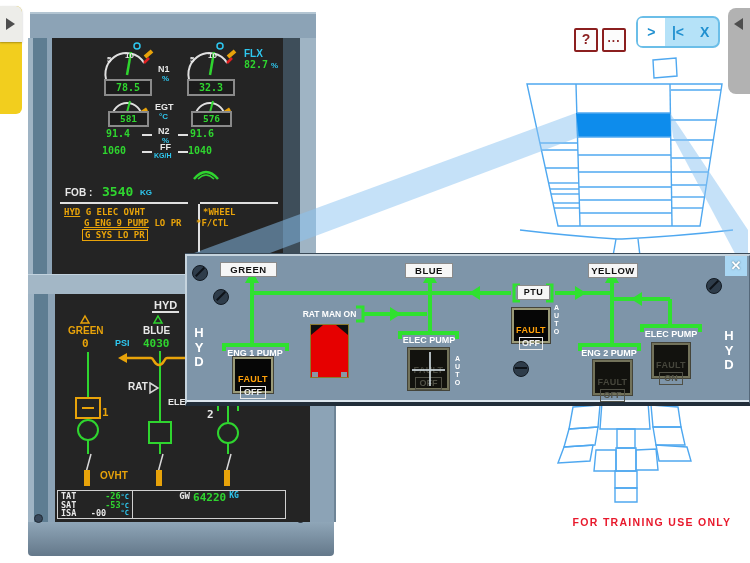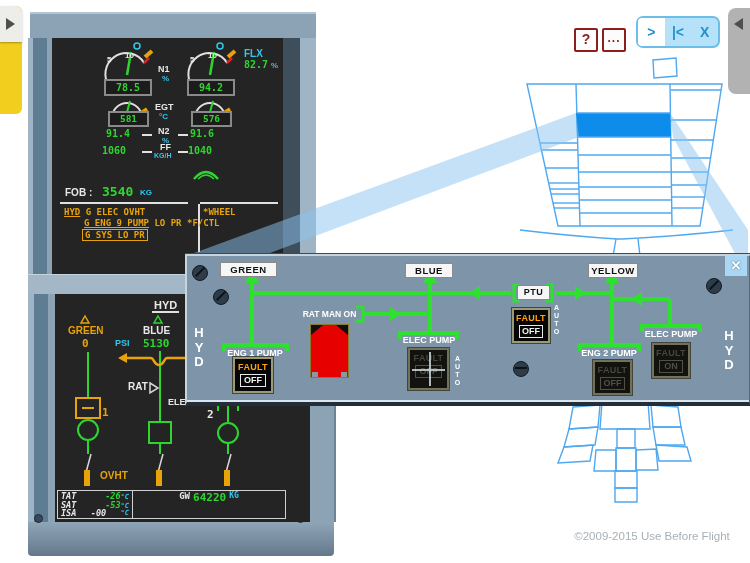--- a/index.html
+++ b/index.html
@@ -14,35 +14,35 @@
   .screen{background:#242424;}
   .screw-dot{width:7px;height:7px;border-radius:50%;background:#39485a;border:1px solid #202a34;}
   
   .vbox{border:2px solid #8a8a8a;background:#1c1c1c;text-align:center;font-weight:bold;}
   .dash{background:#e0e0e0;height:2px;}
   .memo{font-family:"DejaVu Sans Mono",monospace;font-weight:bold;font-size:9px;color:#e8a30a;white-space:pre;}
   .u{text-decoration:underline;}
   .membox{border:1px solid #e8a30a;padding:0 2px;display:inline-block;}
   
   .stat{border:1px solid #d0d0d0;display:flex;font-family:"DejaVu Sans Mono",monospace;}
-  .stat .c1{width:68px;border-right:1px solid #d0d0d0;padding:2px 3px;font-style:italic;}
+  .stat .c1{width:68px;border-right:1px solid #d0d0d0;padding:2px 3px;}
   .stat .c2{width:82px;border-right:1px solid #d0d0d0;display:flex;align-items:center;justify-content:center;gap:3px;}
   .stat .c3{flex:1;display:flex;align-items:flex-start;justify-content:center;gap:3px;}
   .srow{display:flex;justify-content:space-between;font-size:8.5px;line-height:7.5px;font-weight:bold;}
   
   #hydpanel{left:185px;top:254px;width:562px;height:146px;background:#7e95a9;
     border-top:2px solid #c6d4de;border-left:2px solid #c6d4de;border-right:2px solid #55687a;
     border-bottom:4px solid #222e3a;box-shadow:0 -1px 0 #3a4a58, inset 0 -2px 0 #dce6ee;}
   .sysbox{background:#f6f6f6;border:1px solid #8a8a8a;color:#111;font-weight:bold;font-size:9.5px;
     text-align:center;letter-spacing:.5px;line-height:13px;height:13px;}
   .plabel{color:#fff;font-weight:bold;font-size:9px;text-align:center;white-space:nowrap;}
   .vstack{color:#fff;font-weight:bold;font-size:13px;line-height:14.5px;width:14px;word-break:break-all;text-align:center;}
   .vstack-sm{color:#fff;font-weight:bold;font-size:7px;line-height:8px;width:9px;word-break:break-all;text-align:center;}
   .pbtn{background:#060606;border:2px solid #9a9a78;box-shadow:0 0 0 1px #44443a;}
-  .pbtn .t{font-weight:bold;font-size:9px;text-align:center;margin-top:3px;letter-spacing:.3px;}
+  .pbtn .t{font-weight:bold;font-size:9px;text-align:center;margin-top:15px;letter-spacing:.3px;}
   .pbtn .b{font-weight:bold;font-size:9px;text-align:center;margin:2px 5px 0 5px;border:1.5px solid;line-height:11px;}
   .lit .t{color:#ffa10a;} .lit .b{color:#f2f2f2;border-color:#e8e8e8;}
   .dim{border-color:#72725a;background:#12120e;}
   .dim .t{color:#46463c;} .dim .b{color:#505046;border-color:#505046;}
   .screw{width:14px;height:14px;border-radius:50%;background:#2e3c4a;border:1.5px solid #131b23;position:absolute;}
   .screw::after{content:"";position:absolute;left:1px;right:1px;top:5px;height:2px;background:#0d1218;transform:rotate(-45deg);}
   .screw.flat::after{transform:none;}
   
   #ratguard{background:#e60000;border:1px solid #8a7a30;}
   #ratguard::before,#ratguard::after{content:"";position:absolute;top:0;width:0;height:0;border-top:10px solid #101010;}
@@ -113,21 +113,21 @@
 
       <path d="M142,141 Q154,127 166,141" stroke="#2fd52f" stroke-width="2.5" fill="none"></path>
       <path d="M146,141 Q154,133 162,141" stroke="#2fd52f" stroke-width="1.5" fill="none"></path>
     </svg>
     <div class="abs cyn" style="left:192px;top:10px;font-size:10px;font-weight:bold;">FLX</div>
     <div class="abs" style="left:192px;top:21px;font-size:10px;font-weight:bold;">
       <span class="grn mono">82.7</span>
       <span class="cyn" style="font-size:8px;">%</span>
     </div>
     <div class="abs vbox mono grn" style="left:52px;top:41px;width:44px;height:13px;font-size:10px;line-height:13px;">78.5</div>
-    <div class="abs vbox mono grn" style="left:135px;top:41px;width:44px;height:13px;font-size:10px;line-height:13px;">94.2</div>
+    <div class="abs vbox mono grn" style="left:135px;top:41px;width:44px;height:13px;font-size:10px;line-height:13px;">32.3</div>
     <div class="abs wht" style="left:106px;top:26px;font-size:9px;font-weight:bold;">N1</div>
     <div class="abs cyn" style="left:110px;top:36px;font-size:8px;font-weight:bold;">%</div>
     <div class="abs vbox mono grn" style="left:56px;top:73px;width:37px;height:12px;font-size:9.5px;line-height:12px;">581</div>
     <div class="abs vbox mono grn" style="left:139px;top:73px;width:37px;height:12px;font-size:9.5px;line-height:12px;">576</div>
     <div class="abs wht" style="left:103px;top:64px;font-size:9px;font-weight:bold;">EGT</div>
     <div class="abs cyn" style="left:107px;top:74px;font-size:8px;font-weight:bold;">°C</div>
     <div class="abs mono grn" style="left:54px;top:90px;font-size:10px;font-weight:bold;">91.4</div>
     <div class="abs mono grn" style="left:138px;top:90px;font-size:10px;font-weight:bold;">91.6</div>
     <div class="abs wht" style="left:106px;top:88px;font-size:9px;font-weight:bold;">N2</div>
     <div class="abs cyn" style="left:110px;top:98px;font-size:8px;font-weight:bold;">%</div>
@@ -142,21 +142,21 @@
     <div class="abs wht" style="left:13px;top:149px;font-size:10px;font-weight:bold;">FOB :</div>
     <div class="abs mono grn" style="left:50px;top:146px;font-size:13px;font-weight:bold;">3540</div>
     <div class="abs cyn" style="left:88px;top:150px;font-size:8px;font-weight:bold;">KG</div>
     <div class="abs" style="left:8px;top:164px;width:128px;height:2px;background:#e0e0e0;"></div>
     <div class="abs" style="left:148px;top:164px;width:78px;height:2px;background:#e0e0e0;"></div>
     <div class="abs" style="left:146px;top:166px;width:2px;height:48px;background:#e0e0e0;"></div>
     <div class="abs memo" style="left:12px;top:169px;"><span class="u">HYD</span><span> G ELEC OVHT</span></div>
     <div class="abs memo" style="left:32px;top:180px;"><span class="u">G ENG 9 PUMP</span><span> LO PR</span></div>
     <div class="abs memo" style="left:30px;top:191px;"><span class="membox">G SYS LO PR</span></div>
     <div class="abs memo" style="left:151px;top:169px;">*WHEEL</div>
-    <div class="abs memo" style="left:135px;top:180px;">*F/CTL</div>
+    <div class="abs memo" style="left:144px;top:180px;">*F/CTL</div>
   </div>
 
   <div class="abs" style="left:28px;top:274px;width:306px;height:20px;background:#a3b7c6;border-top:1px solid #c2d2de;border-bottom:2px solid #7e94a6;"></div>
   <div class="abs bez-light" style="left:28px;top:294px;width:6px;height:228px;"></div>
   <div class="abs bez-mid" style="left:34px;top:294px;width:14px;height:228px;"></div>
   <div class="abs bez-lighter" style="left:48px;top:294px;width:7px;height:228px;"></div>
   <div class="abs bez-lighter" style="left:310px;top:294px;width:24px;height:228px;border-right:2px solid #6e8496;"></div>
   <div class="abs" style="left:28px;top:522px;width:306px;height:34px;background:linear-gradient(#8fa6b8,#64788a);border-radius:0 0 4px 4px;"></div>
   <div class="abs screw-dot" style="left:34px;top:514px;"></div>
   <div class="abs screw-dot" style="left:296px;top:514px;"></div>
@@ -188,21 +188,21 @@
 
       <polygon points="63,64 72,59 72,69" fill="#e8a30a"></polygon>
       <path d="M72,64 H96 C99,64 99,71 104,71 C109,71 109,64 112,64 H132" stroke="#e8a30a" stroke-width="2.5" fill="none"></path>
       <polygon points="95,89 103,94 95,99" stroke="#d8d8d8" stroke-width="1.5" fill="none"></polygon>
     </svg>
     <div class="abs wht" style="left:97px;top:5px;font-size:11px;font-weight:bold;border-bottom:2px solid #e0e0e0;padding:0 2px;">HYD</div>
     <div class="abs amb" style="left:13px;top:31px;font-size:10px;font-weight:bold;">GREEN</div>
     <div class="abs amb mono" style="left:27px;top:43px;font-size:11px;font-weight:bold;">0</div>
     <div class="abs cyn" style="left:60px;top:44px;font-size:9px;font-weight:bold;">PSI</div>
     <div class="abs wht" style="left:88px;top:31px;font-size:10px;font-weight:bold;">BLUE</div>
-    <div class="abs grn mono" style="left:88px;top:43px;font-size:11px;font-weight:bold;">5130</div>
+    <div class="abs grn mono" style="left:88px;top:43px;font-size:11px;font-weight:bold;">4030</div>
     <div class="abs amb mono" style="left:47px;top:112px;font-size:11px;font-weight:bold;">1</div>
     <div class="abs wht mono" style="left:152px;top:114px;font-size:11px;font-weight:bold;">2</div>
     <div class="abs wht" style="left:73px;top:87px;font-size:10px;font-weight:bold;">RAT</div>
     <div class="abs wht" style="left:113px;top:103px;font-size:9px;font-weight:bold;">ELEC</div>
     <div class="abs amb" style="left:45px;top:176px;font-size:10px;font-weight:bold;">OVHT</div>
 
     <div class="abs stat" style="left:2px;top:196px;width:227px;height:27px;">
       <div class="c1">
         <div class="srow">
             <span class="wht">TAT</span>
@@ -375,15 +375,15 @@
 
   <div class="abs" id="ytab">
     <div class="hdr">
         <div class="tri-r" style="position:absolute;left:6px;top:12px;"></div>
       </div>
   </div>
   <div class="abs" id="gtab">
     <div class="tri-l" style="position:absolute;left:6px;top:10px;"></div>
   </div>
 
-  <div class="abs" id="footer2" style="left:570px;top:530px;width:164px;">©2009-2015 Use Before Flight</div>
+  <div class="abs" id="footer1" style="left:572px;top:516px;width:160px;">FOR TRAINING USE ONLY</div>
 
 </div>
 
 </body></html>

